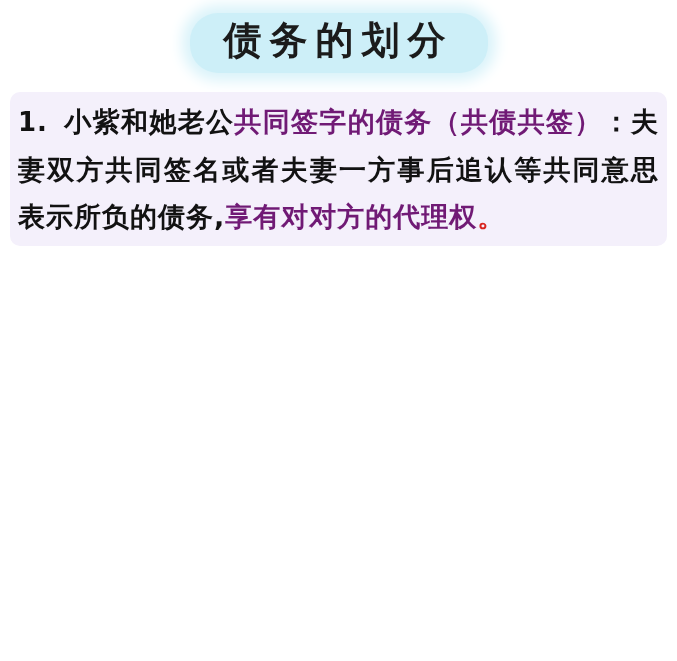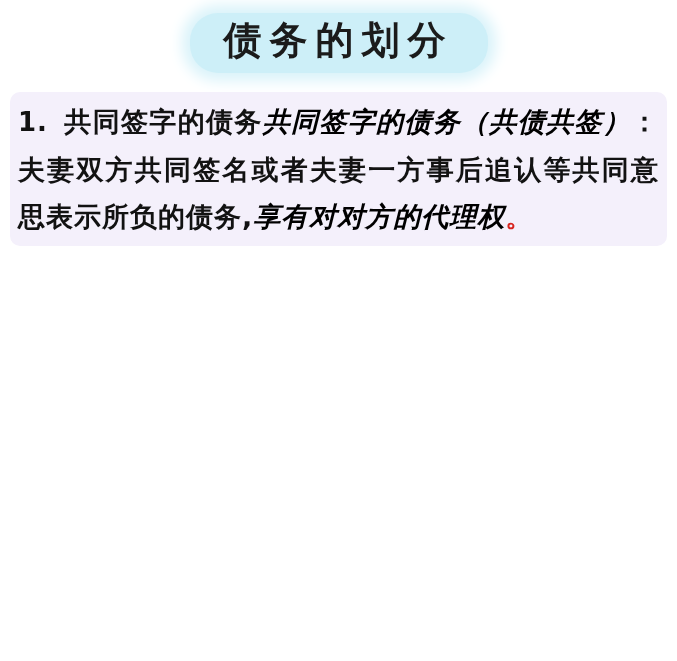--- a/index.html
+++ b/index.html
@@ -85,22 +85,21 @@
     font-size: 26px;
     font-weight: bold;
   }
   .sp {
     display: inline-block;
     width: 16px;
   }
 
   
   .orange {
-    color: #000000;
-    font-style: italic;
+    color: #701a75;
   }
   .red {
     color: #d8241f;
   }
   .black {
     color: #121212;
   }
 </style>
 </head>
 <body>
@@ -109,18 +108,18 @@
 
   <div class="title-wrap">
     <span class="title-highlight">
       <span class="title-text">债务的划分</span>
     </span>
   </div>
 
   <div class="para para-1">
     <div class="para-1-bg"></div>
     <div class="inner">
-      <span class="num black">1.</span><span class="sp"></span><span class="black">共同签字的债务</span><span class="orange">共同签字的债务（共债共签）</span><span class="black">：夫妻双方共同签名或者夫妻一方事后追认等共同意思表示所负的债务,</span><span class="orange">享有对对方的代理权</span><span class="red">。</span>
+      <span class="num black">1.</span><span class="sp"></span><span class="black">小紫和她老公</span><span class="orange">共同签字的债务（共债共签）</span><span class="black">：夫妻双方共同签名或者夫妻一方事后追认等共同意思表示所负的债务,</span><span class="orange">享有对对方的代理权</span><span class="red">。</span>
     </div>
   </div>
 
 
 </div>
 
 </body></html>

